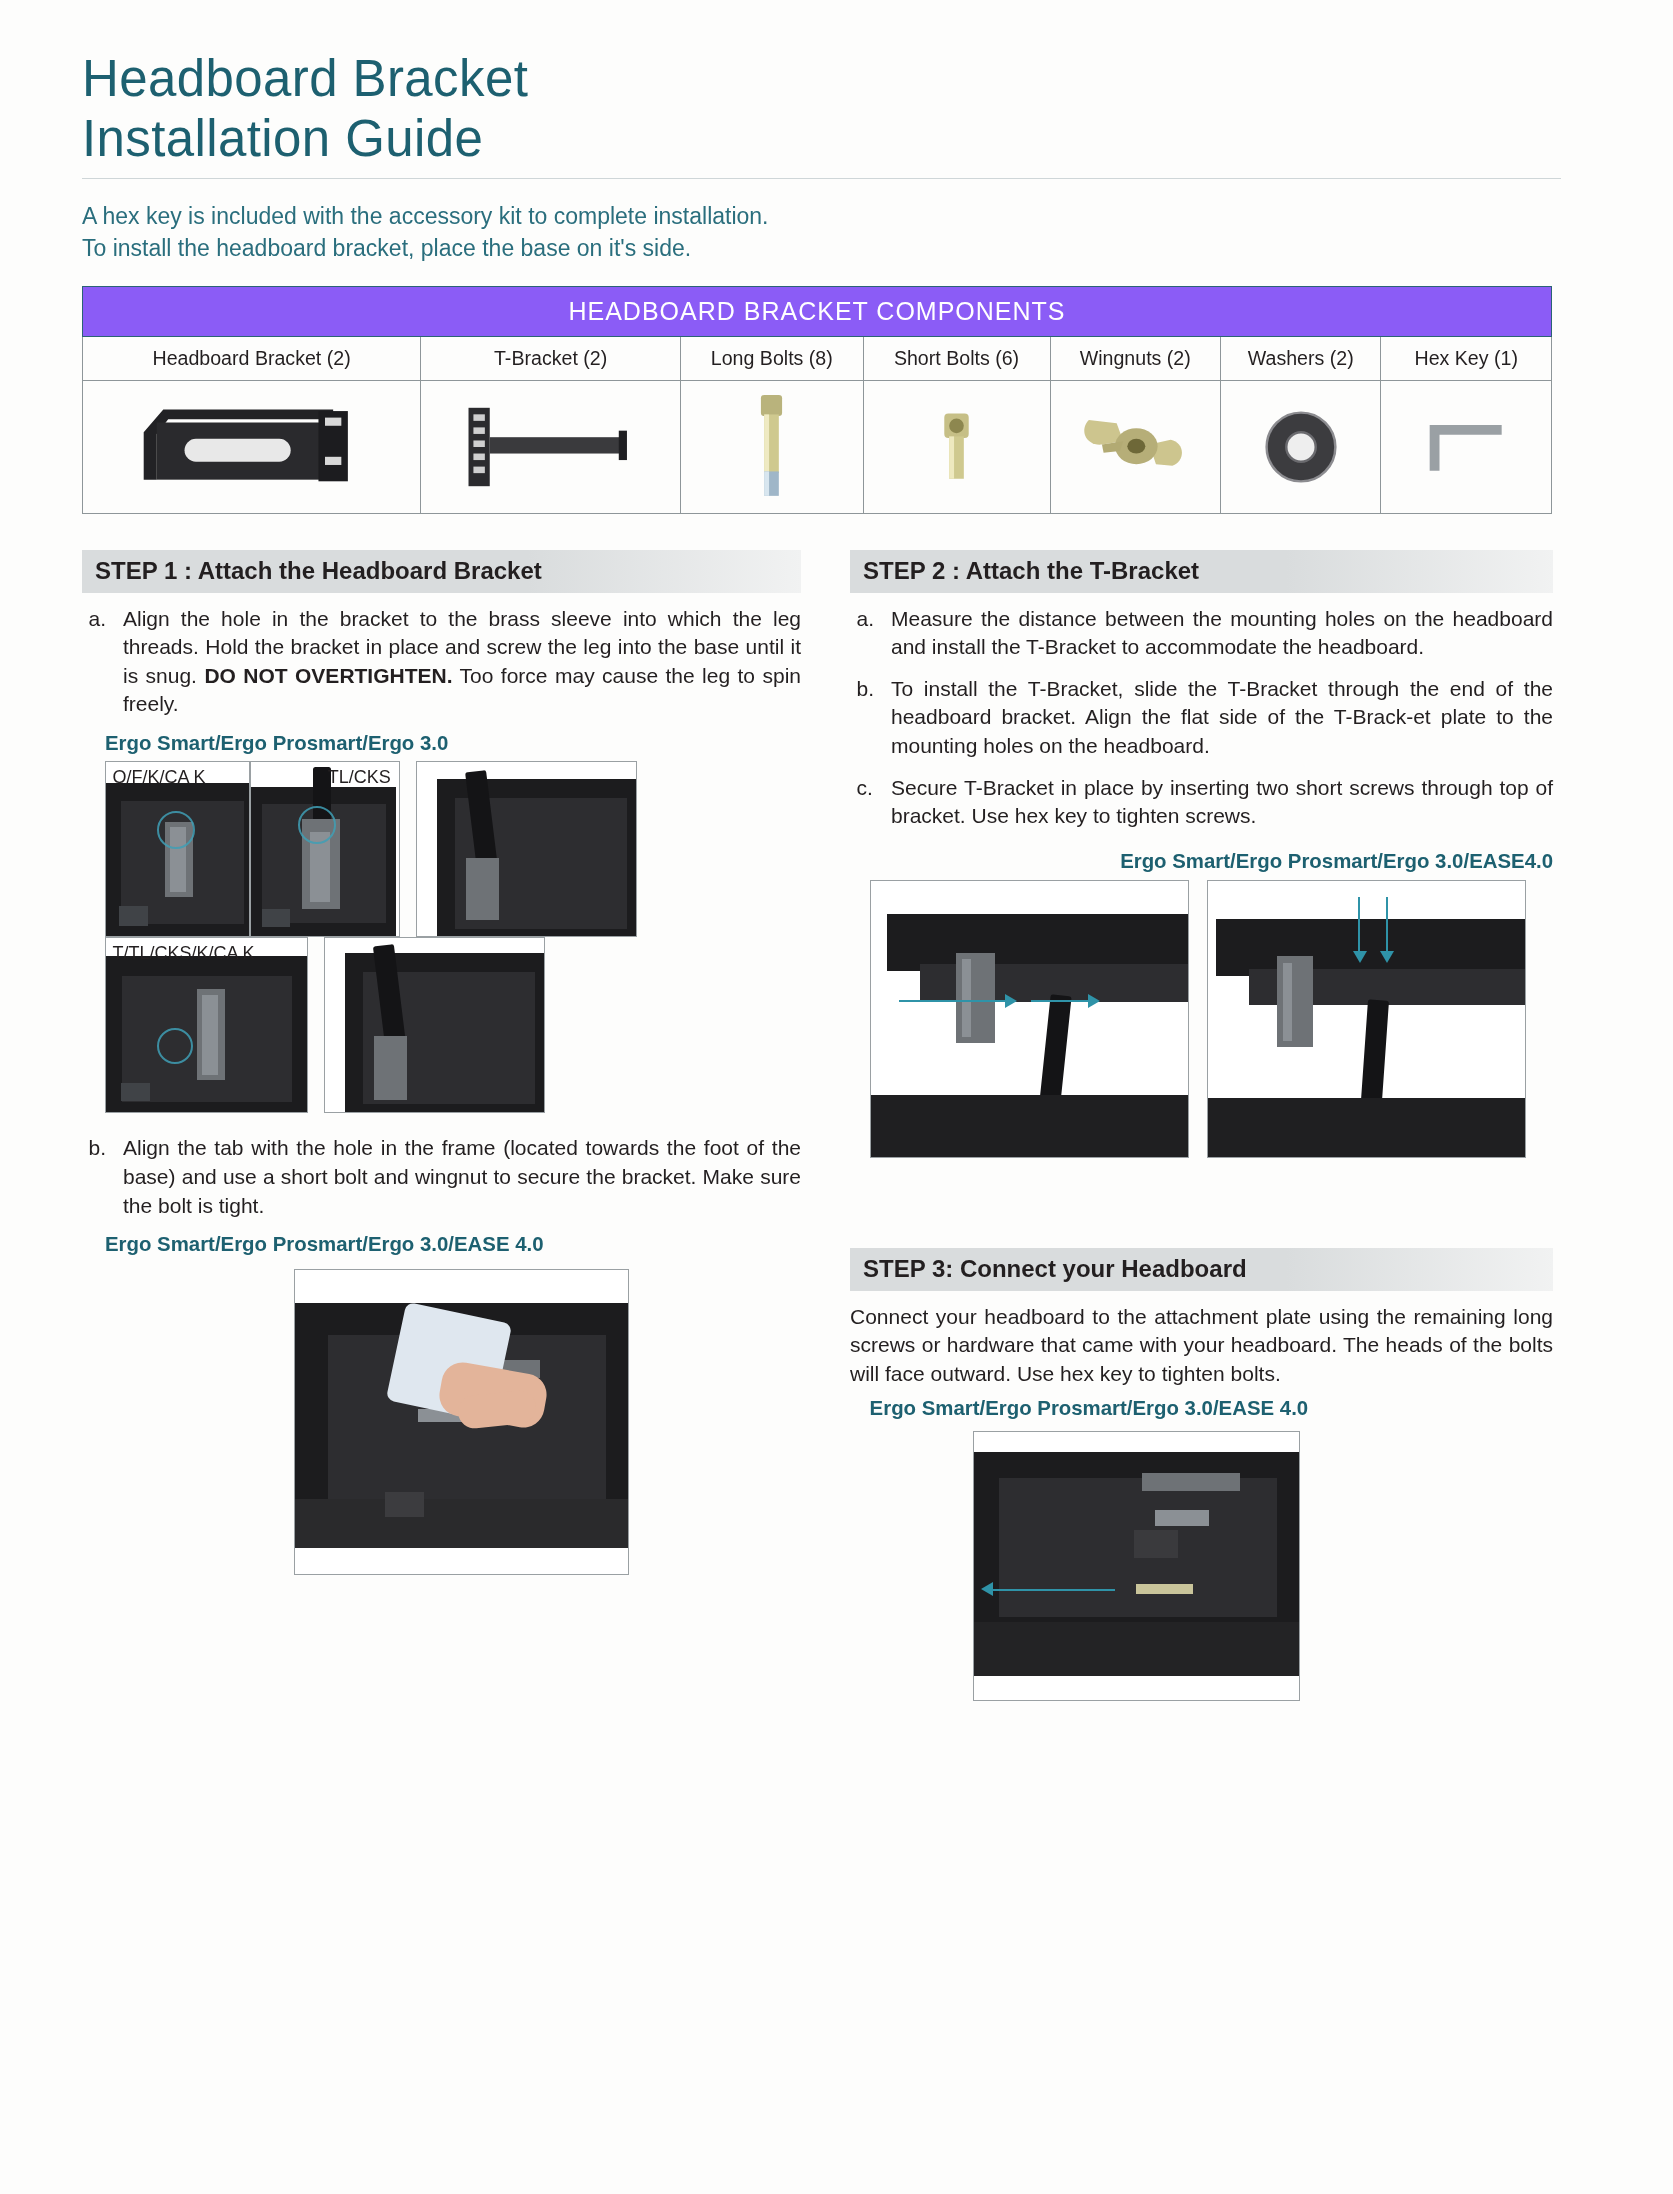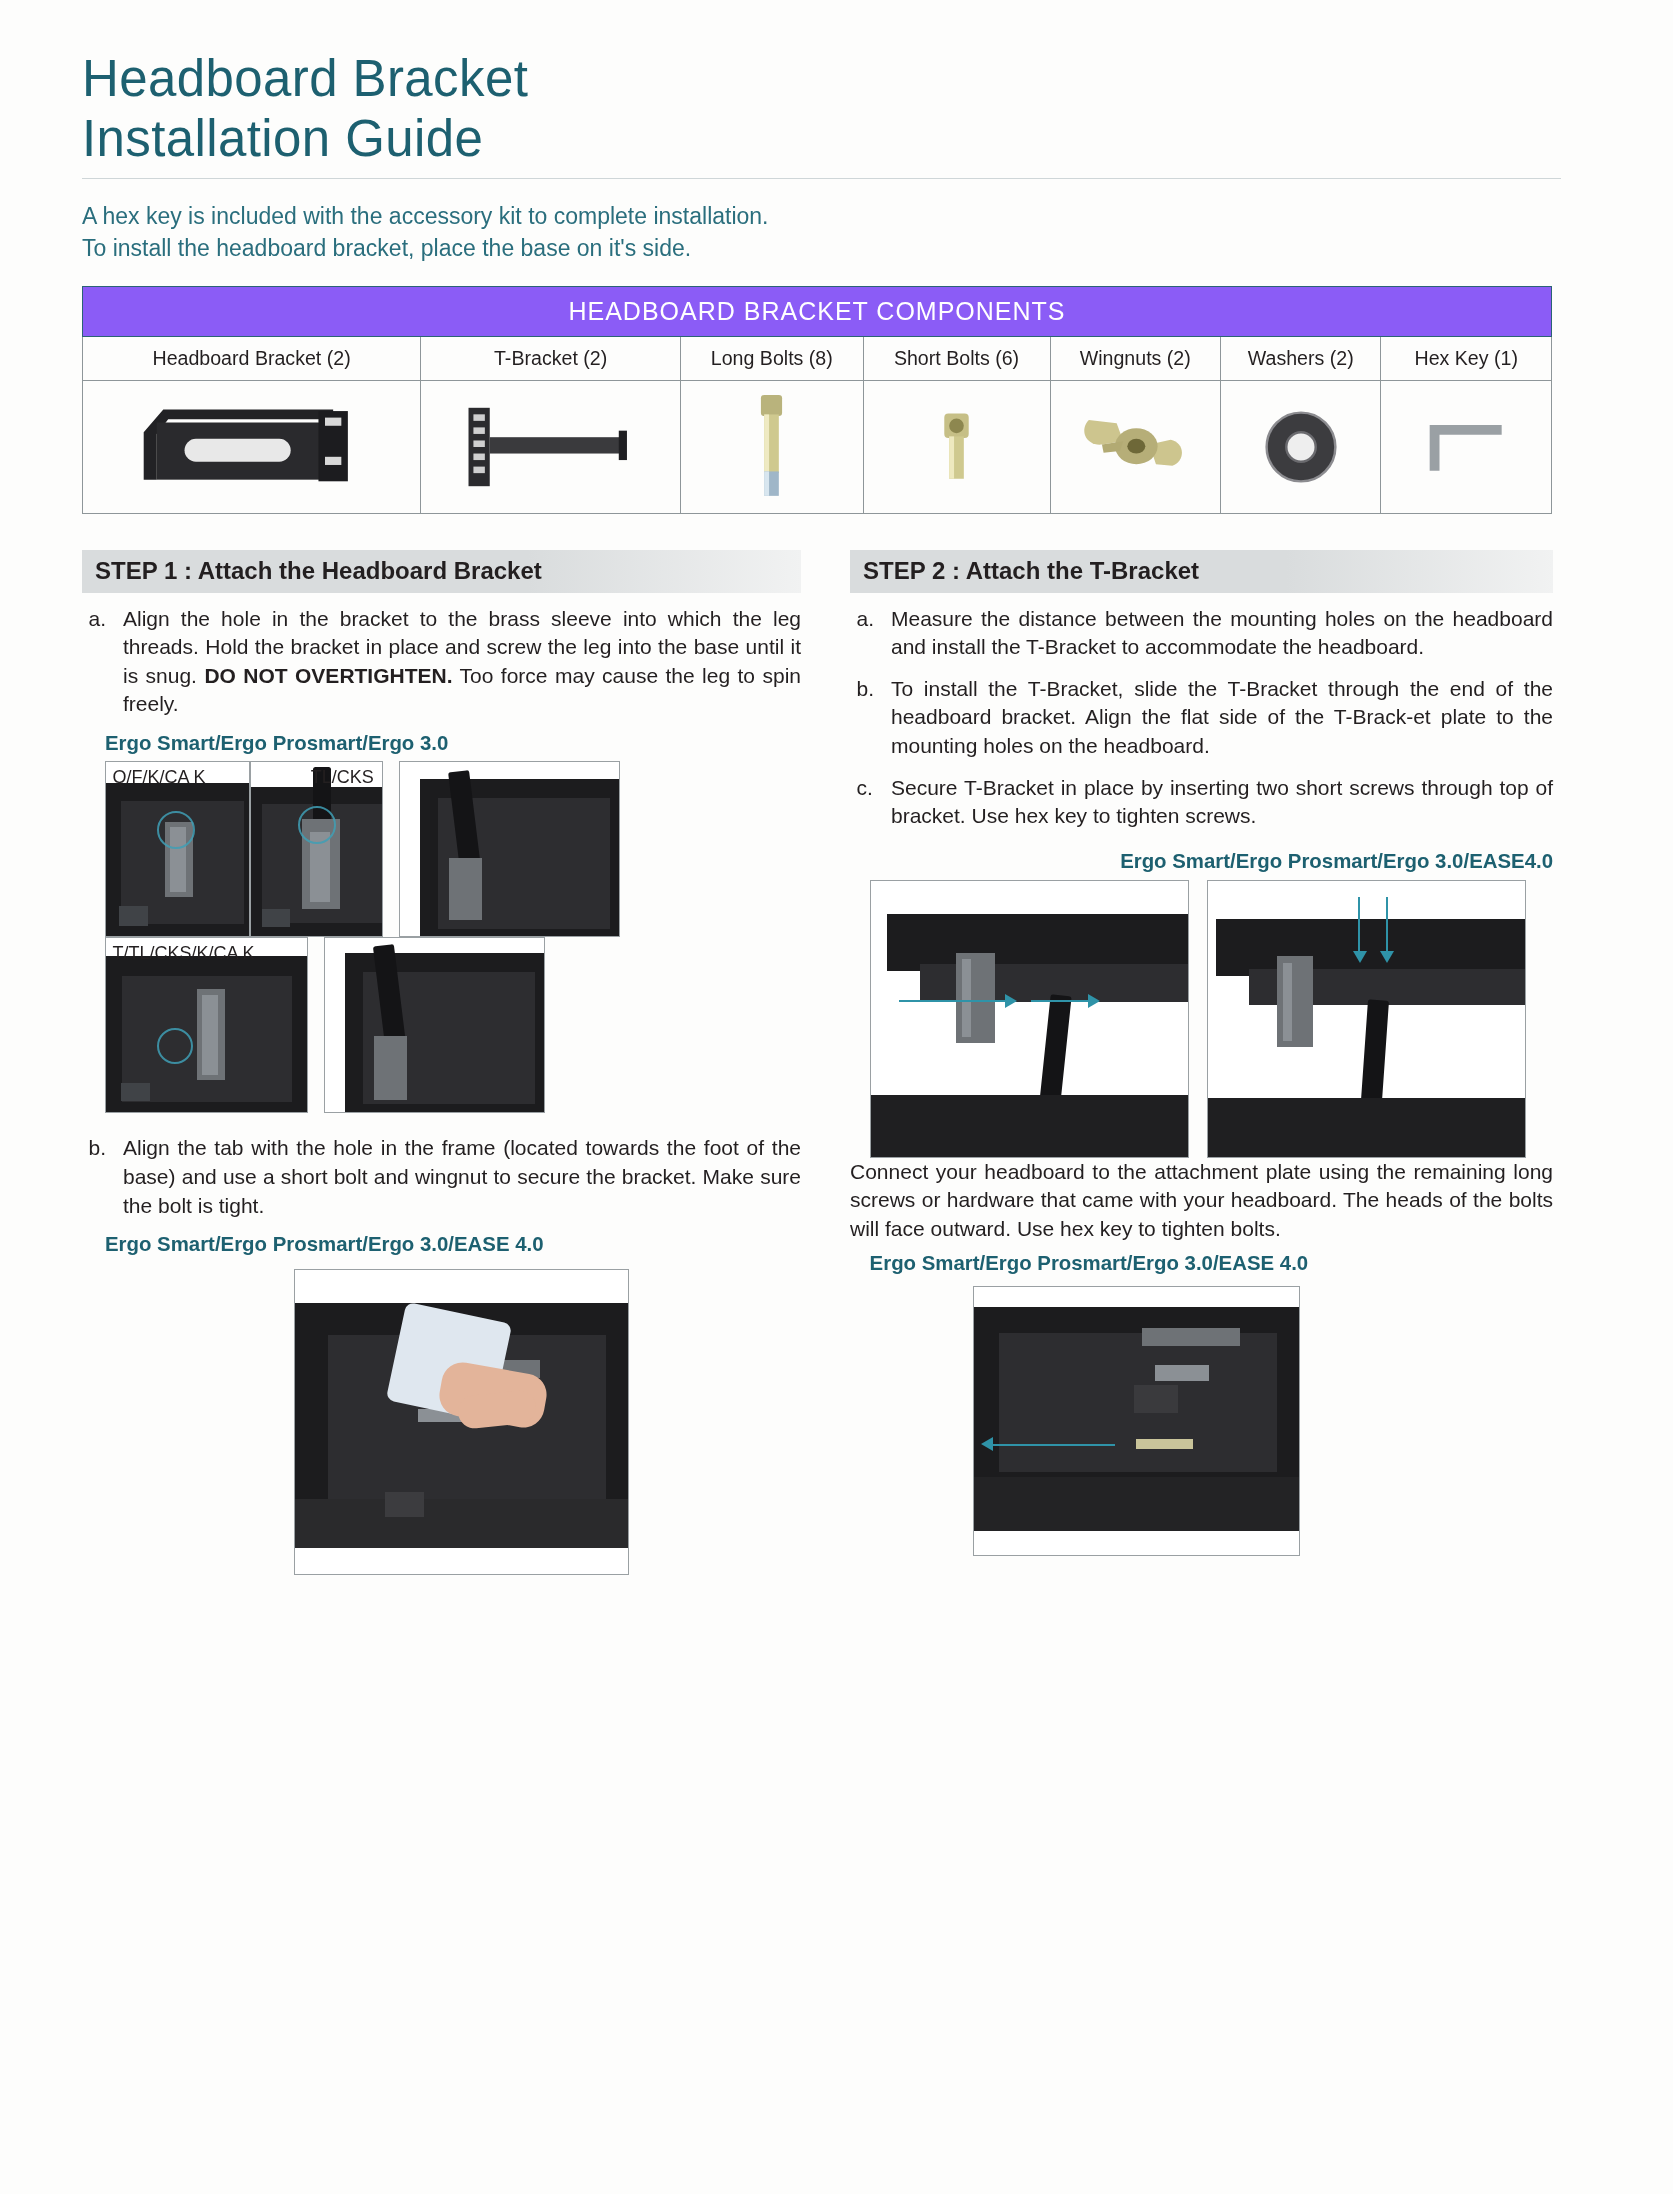--- a/index.html
+++ b/index.html
@@ -303,21 +303,21 @@
           <div class="scene">
             <div class="plat-dark" style="left:0;top:21px;width:145px;height:155px;"></div>
             <div class="plat-mid" style="left:14.7px;top:39px;width:123px;height:123px;"></div>
             <div class="metal" style="left:59px;top:60px;width:28px;height:75px;"></div>
             <div class="metal2" style="left:64px;top:65px;width:16.3px;height:65px;"></div>
             <div class="plat-lite" style="left:13px;top:144px;width:29px;height:19.6px;"></div>
             <div class="circle-hl" style="left:51px;top:49px;width:38px;height:38px;"></div>
           </div>
           <div class="cap">Q/F/K/CA K</div>
         </div>
-        <div class="pbox" style="width:133px;height:176px;">
+        <div class="pbox" style="width:150px;height:176px;">
           <div class="scene">
             <div class="plat-dark" style="left:0;top:24.5px;width:145px;height:152px;"></div>
             <div class="plat-mid" style="left:11.4px;top:42px;width:124px;height:119px;"></div>
             <div class="leg" style="left:62px;top:4.9px;width:18px;height:57px;"></div>
             <div class="metal" style="left:51px;top:57px;width:38px;height:90px;"></div>
             <div class="metal2" style="left:59px;top:70px;width:19.6px;height:70px;"></div>
             <div class="plat-lite" style="left:11.4px;top:147px;width:28px;height:18px;"></div>
             <div class="circle-hl" style="left:47px;top:44px;width:38px;height:38px;"></div>
           </div>
           <div class="cap right">TL/CKS</div>
@@ -424,20 +424,21 @@
             <div class="metal" style="left:69px;top:75px;width:36px;height:91px;"></div>
             <div class="metal2" style="left:75px;top:82px;width:9.8px;height:78px;"></div>
             <div class="arrow-vline" style="left:150px;top:16.3px;height:54px;"></div>
             <div class="arrow-head d" style="left:145px;top:70px;"></div>
             <div class="arrow-vline" style="left:178px;top:16.3px;height:54px;"></div>
             <div class="arrow-head d" style="left:172px;top:70px;"></div>
           </div>
         </div>
       </div>
 
+      <div class="step-bar" style="margin-top:90px;">STEP 3: Connect your Headboard</div>
 
       <p style="font-size:21px;line-height:1.36;margin:0 0 6.5px 0;text-align:justify;">Connect your headboard to the attachment plate using the remaining long screws or hardware that came with your headboard.  The heads of the bolts will face outward. Use hex key to tighten bolts.</p>
 
       <div class="model-label center-ind">Ergo Smart/Ergo Prosmart/Ergo 3.0/EASE 4.0</div>
 
       <div class="pbox" style="width:327px;height:270px;margin:11.4px 0 0 123px;">
         <div class="scene">
           <div class="plat-dark" style="left:0;top:19.6px;width:327px;height:188px;"></div>
           <div class="plat-mid" style="left:24.5px;top:46px;width:278px;height:139px;"></div>
           <div class="plat-lite" style="left:0;top:190px;width:327px;height:54px;background:#232325;"></div>

